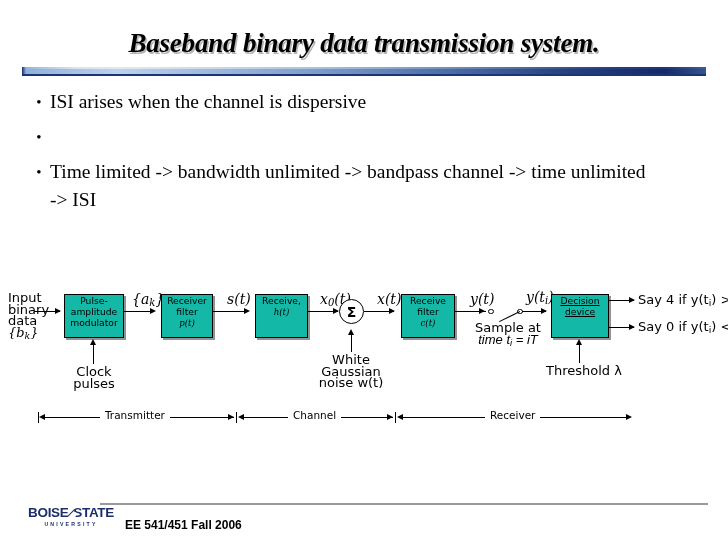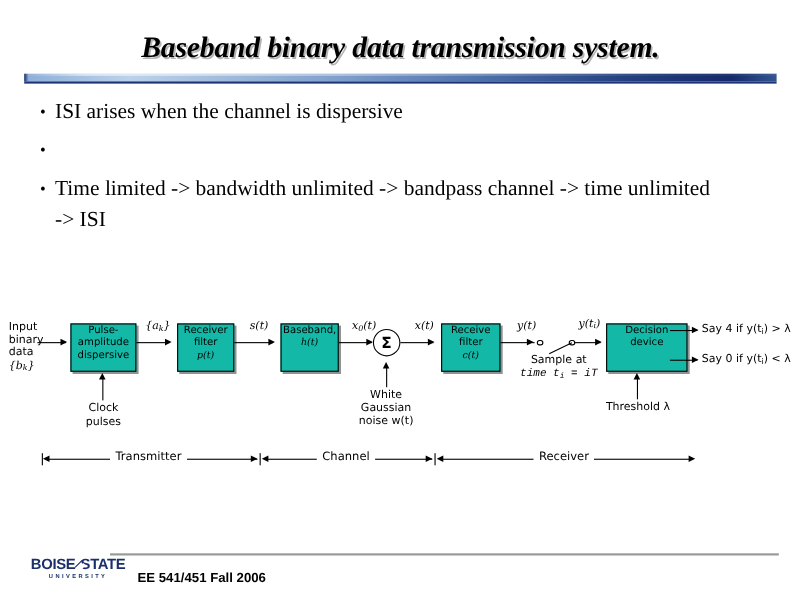--- a/index.html
+++ b/index.html
@@ -131,29 +131,29 @@
   .dbox .sub {
     font-family: "DejaVu Serif", serif;
     font-style: italic;
     font-size: 8.6px;
     margin-top: 1px;
   }
   .dlabel {
     position: absolute;
     font-family: "DejaVu Serif", serif;
     font-style: italic;
-    font-size: 10px;
+    font-size: 14px;
     color: #000;
     white-space: nowrap;
     text-align: center;
   }
   .dtext {
     position: absolute;
     font-family: "DejaVu Sans", sans-serif;
-    font-size: 10px;
+    font-size: 13px;
     line-height: 11.5px;
     color: #000;
     white-space: nowrap;
   }
   .dtext.center { text-align: center; }
 
   .hline {
     position: absolute;
     height: 1.4px;
     background: #000;
@@ -351,21 +351,21 @@
     <span>data</span><br>
     <span style="font-family:'DejaVu Serif',serif; font-style:italic;"><span>{b</span><span class="sub-i">k</span><span>}</span></span>
   </div>
 
   <div class="hline" style="left:34px; top:33px; width:26px;"></div>
   <div class="arrowhead-r" style="left:55px; top:30.3px;"></div>
 
   <div class="dbox" style="left:64px; top:16px; width:60px; height:44px;">
     <span>Pulse-</span>
     <span>amplitude</span>
-    <span>dispersive</span>
+    <span>modulator</span>
   </div>
 
   <div class="vline" style="left:93px; top:66px; height:20px;"></div>
   <div class="arrowhead-u" style="left:90.3px; top:61px;"></div>
   <div class="dtext center" style="left:68px; top:88px; width:52px;">
     <span>Clock</span><br>
     <span>pulses</span>
   </div>
 
   <div class="dlabel" style="left:132px; top:13px;"><span>{a</span><span class="sub-i">k</span><span>}</span></div>
@@ -376,21 +376,21 @@
     <span>Receiver</span>
     <span>filter</span>
     <span class="sub">p(t)</span>
   </div>
 
   <div class="dlabel" style="left:227px; top:13px;">s(t)</div>
   <div class="hline" style="left:213px; top:33px; width:35px;"></div>
   <div class="arrowhead-r" style="left:244px; top:30.3px;"></div>
 
   <div class="dbox" style="left:255px; top:16px; width:53px; height:44px;">
-    <span>Baseband,</span>
+    <span>Receive,</span>
     <span class="sub">h(t)</span>
   </div>
 
   <div class="dlabel" style="left:320px; top:13px;"><span>x</span><span class="sub-i">0</span><span>(t)</span></div>
   <div class="hline" style="left:308px; top:33px; width:30px;"></div>
   <div class="arrowhead-r" style="left:333px; top:30.3px;"></div>
 
   <div class="sum-circle" style="left:339px; top:21px;">
     <span>Σ</span>
   </div>
@@ -416,28 +416,28 @@
   <div class="dlabel" style="left:470px; top:13px;">y(t)</div>
   <div class="hline" style="left:455px; top:33px; width:31px;"></div>
   <div class="arrowhead-r" style="left:479px; top:30.3px;"></div>
 
   <div class="sw-node" style="left:488px; top:30.5px;"></div>
   <div class="sw-node" style="left:517px; top:30.5px;"></div>
   <div class="sw-arm" style="left:497px; top:33px;"></div>
 
   <div class="dtext center" style="left:470px; top:44px; width:76px;">
     <span>Sample at</span><br>
-    <span style="font-family:Liberation Mono, monospace; font-style:italic;"><span>time t</span><span class="sub-i">i</span><span> = iT</span></span>
+    <span style="font-family:Liberation Sans, sans-serif; font-style:italic;"><span>time t</span><span class="sub-i">i</span><span> = iT</span></span>
   </div>
 
   <div class="dlabel" style="left:526px; top:11px;"><span>y(t</span><span class="sub-i">i</span><span>)</span></div>
   <div class="hline" style="left:522px; top:33px; width:24px;"></div>
   <div class="arrowhead-r" style="left:541px; top:30.3px;"></div>
 
-  <div class="dbox" style="left:551px; top:16px; width:74px; height:44px;">
+  <div class="dbox" style="left:551px; top:16px; width:58px; height:44px;text-decoration:underline;">
     <span>Decision</span>
     <span>device</span>
   </div>
 
   <div class="vline" style="left:579px; top:66px; height:19px;"></div>
   <div class="arrowhead-u" style="left:576.3px; top:61px;"></div>
   <div class="dtext center" style="left:546px; top:87px; width:68px;">Threshold λ</div>
 
   <div class="hline" style="left:609px; top:22px; width:25px;"></div>
   <div class="arrowhead-r" style="left:629px; top:19.3px;"></div>

